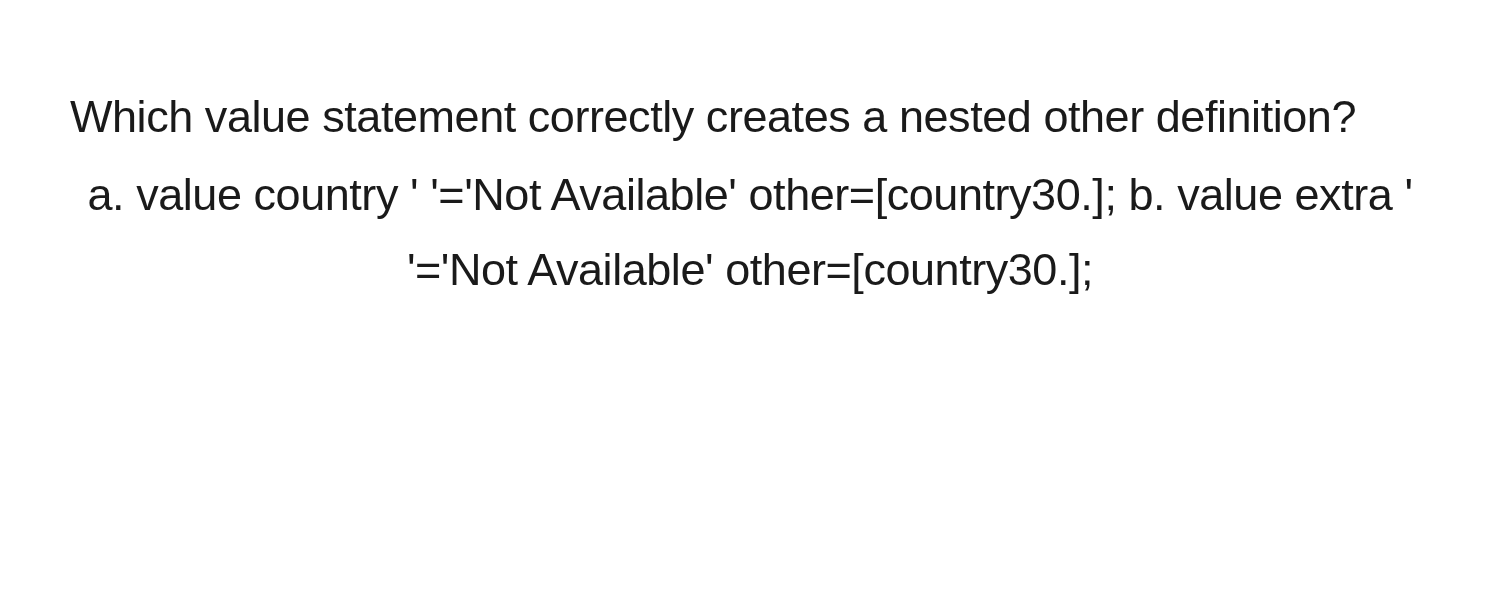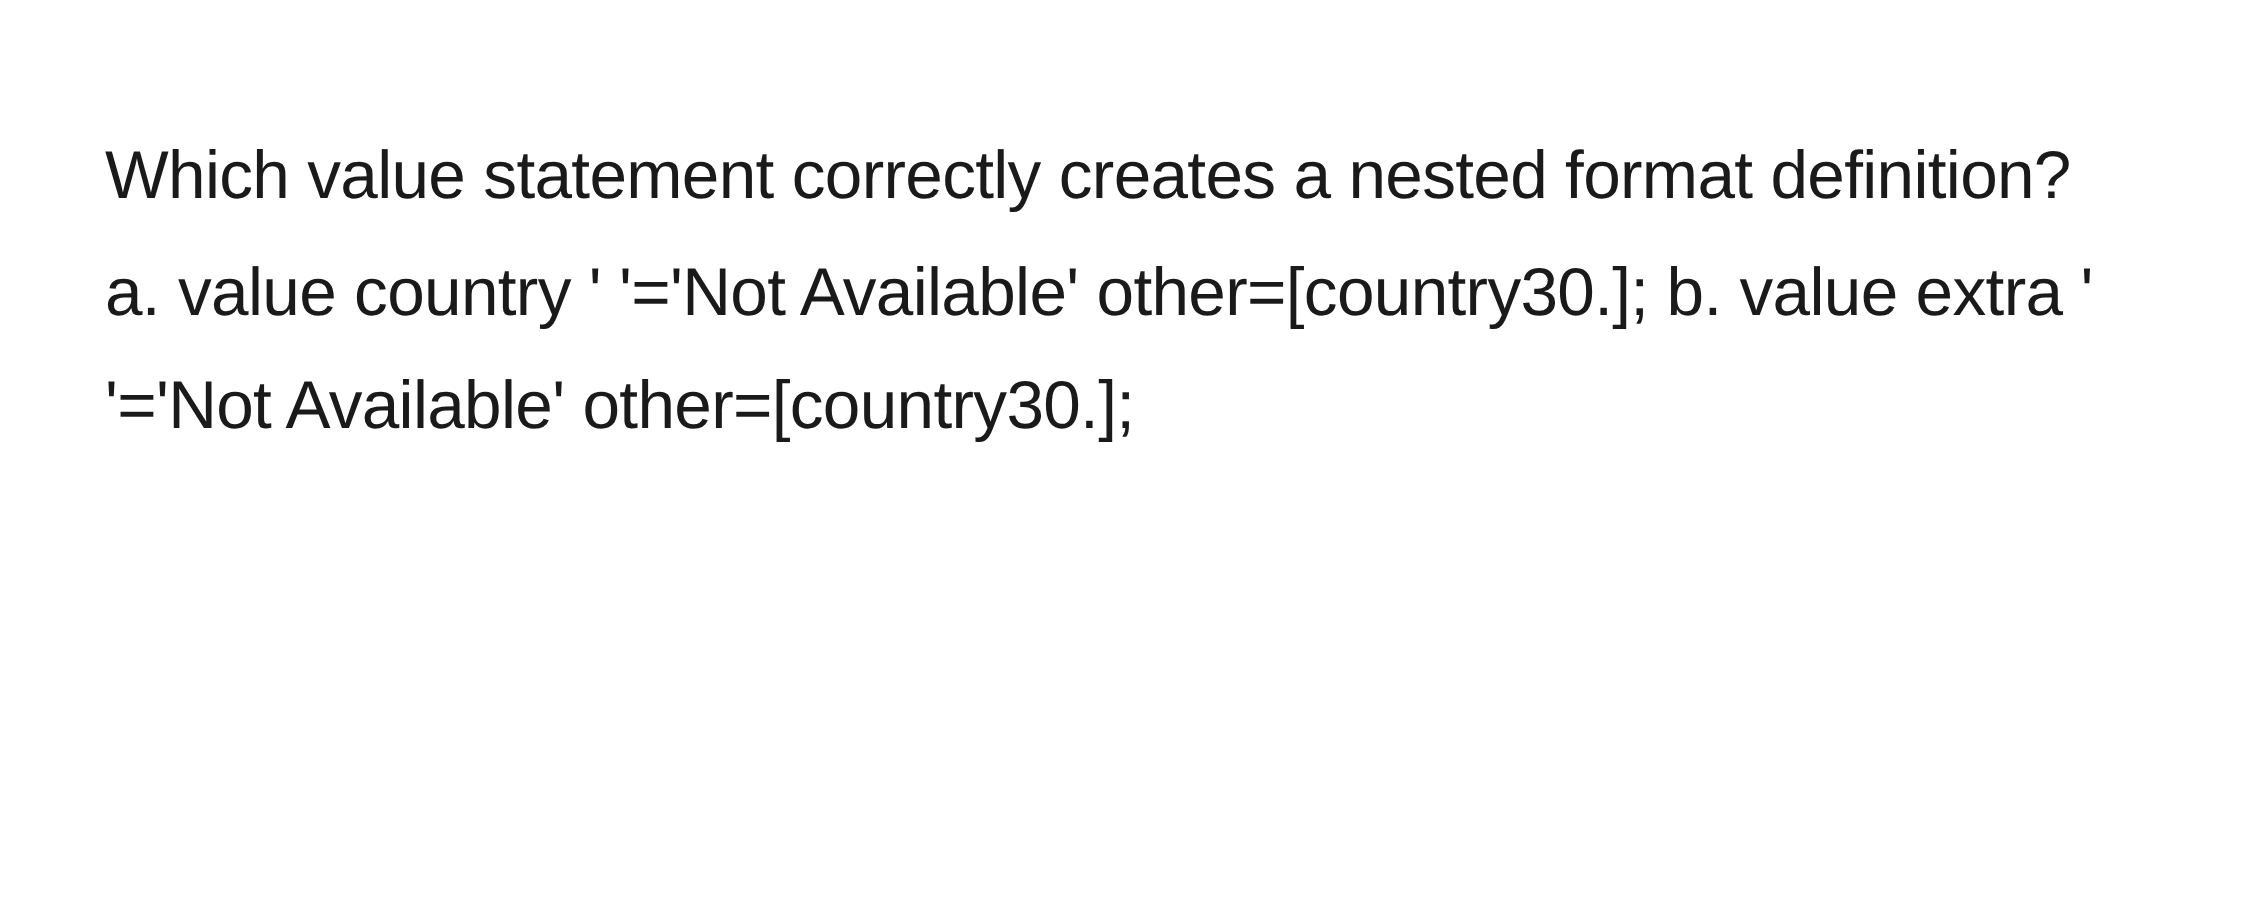--- a/index.html
+++ b/index.html
@@ -19,21 +19,22 @@
       font-size: 45px;
       line-height: 1.65;
       font-weight: 400;
       letter-spacing: -0.01em;
     }
     .question {
       margin-bottom: 4px;
     }
     .options {
       margin-top: 0;
+      text-align: center;
     }
   </style>
 </head>
 <body>
 
 <div class="content">
-  <div class="question">Which value statement correctly creates a nested format definition?</div>
+  <div class="question">Which value statement correctly creates a nested other definition?</div>
   <div class="options">a. value country ' '='Not Available' other=[country30.]; b. value extra ' '='Not Available' other=[country30.];</div>
 </div>
 
 </body></html>

